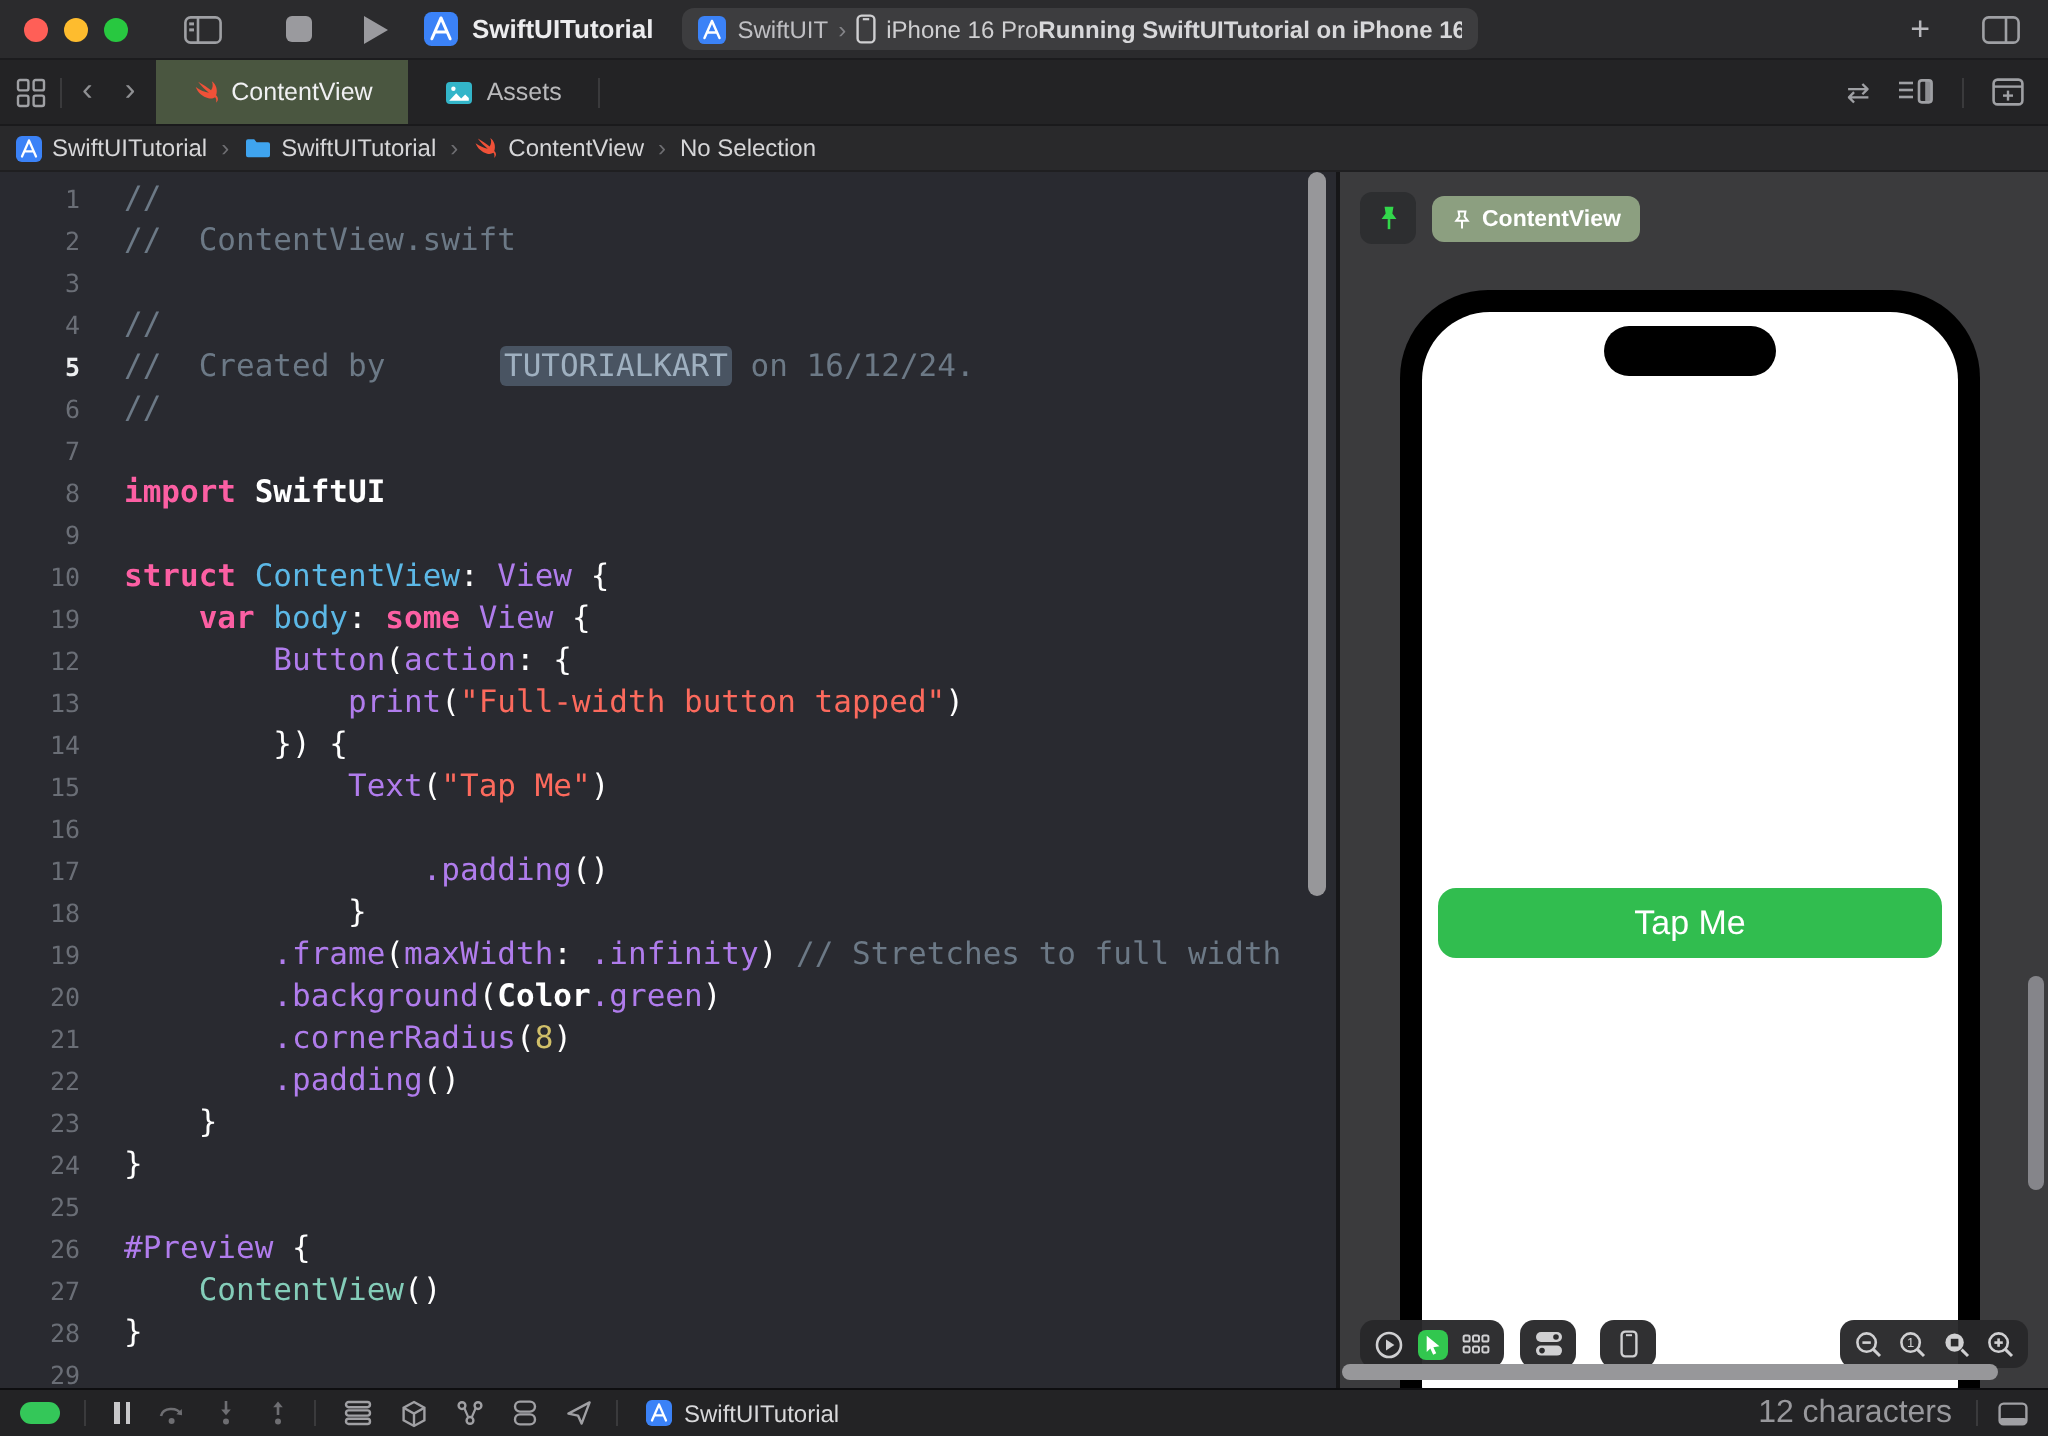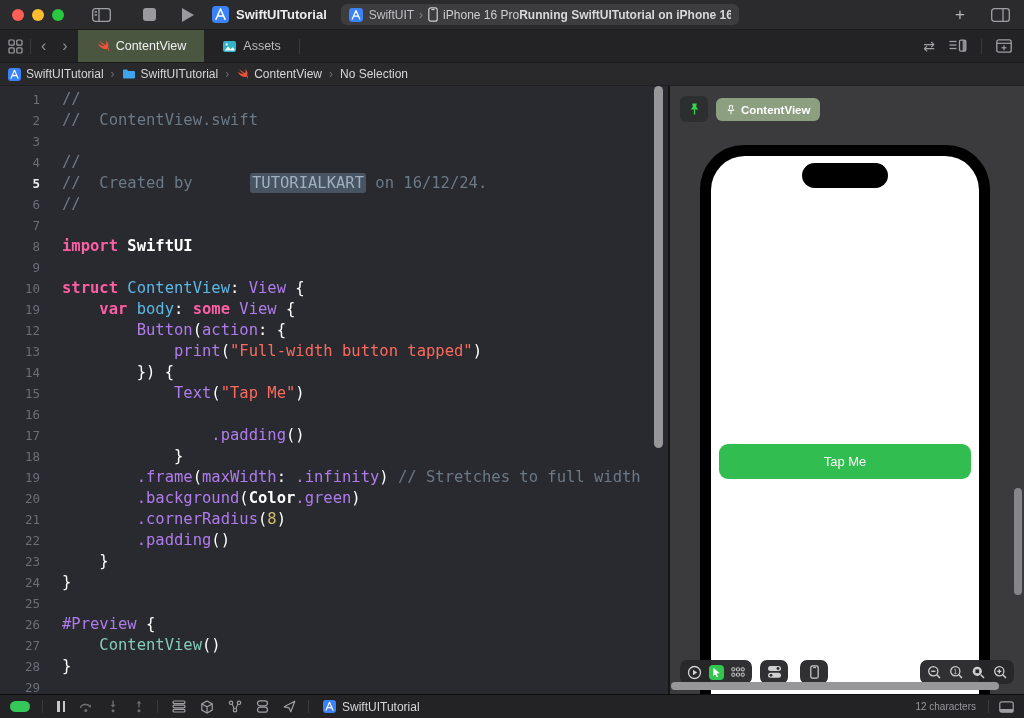--- a/index.html
+++ b/index.html
@@ -64,40 +64,40 @@
   
   .canvas { width:354px; flex:none; background:#3b3b3d; position:relative; overflow:hidden; }
   .pin-btn { position:absolute; left:10px; top:10px; width:28px; height:26px; background:#2d2e30;
              border-radius:6px; display:flex; align-items:center; justify-content:center; }
   .preview-pill { position:absolute; left:46px; top:12px; height:23px; background:#8c9f80; border-radius:6px;
                   display:flex; align-items:center; gap:5px; padding:0 10px; color:#fff; font-size:11.5px; font-weight:bold; }
   .phone { position:absolute; left:30px; top:59px; width:290px; height:592px; background:#000; border-radius:44px; }
   .screen { position:absolute; left:11px; right:11px; top:11px; bottom:11px; background:#fff; border-radius:34px; }
   .island { position:absolute; left:50%; transform:translateX(-50%); top:7px; width:86px; height:25px; background:#000; border-radius:13px; }
   .tap-btn { position:absolute; left:8px; right:8px; top:288px; height:35px; border-radius:9px;
-             display:flex; align-items:center; justify-content:center; color:#fff; font-size:13px; }
+             display:flex; align-items:center; justify-content:center; color:#fff; font-size:17px; }
   .ctrl-group { position:absolute; top:574px; height:24px; background:rgba(40,40,42,.96); border-radius:7px;
                 display:flex; align-items:center; color:#d0d0d2; padding:0 5px; gap:4px; }
   .ctrl { width:18px; height:18px; display:flex; align-items:center; justify-content:center; }
   .g1{ left:10px; } .g2{ left:90px; } .g3{ left:130px; } .g4{ right:10px; }
   .cursor-chip { width:15px; height:15px; border-radius:4px; background:#32c74f; display:flex; align-items:center; justify-content:center; }
   .canvas-hscroll { position:absolute; left:1px; top:596px; width:328px; height:8px; border-radius:4px; background:#97979a; }
   .canvas-vscroll { position:absolute; right:2px; top:402px; width:8px; height:107px; border-radius:4px; background:#85858a; }
 
   
   .statusbar { height:24px; background:#232325; border-top:1px solid #0e0e10; display:flex; align-items:center;
                padding:0 10px; flex:none; color:#a0a0a4; }
   .sb-gap { margin-left:14px; display:flex; align-items:center; }
   .bp-pill { width:20px; height:11px; border-radius:5.5px; background:#34c759; }
   .sb-sep { width:1px; height:13px; background:#3a3a3c; margin-left:12px; }
   .pause-bars { display:flex; gap:3px; } .pause-bars i { width:2.5px; height:11px; background:#c8c8ca; display:block; }
   .dim { color:#6e6e72; }
   .sb-project { display:flex; align-items:center; gap:6px; margin-left:14px; color:#d8d8da; font-size:12px; }
   .statusbar .spacer { flex:1; }
-  .char-count { color:#98989c; font-size:10px;text-align:center; }
+  .char-count { color:#98989c; font-size:16px;text-align:center; }
   svg { display:block; }
 </style>
 </head>
 <body>
 
 <div class="window">
 
   <div class="titlebar">
     <div class="tl red"></div>
     <div class="tl yellow"></div>

